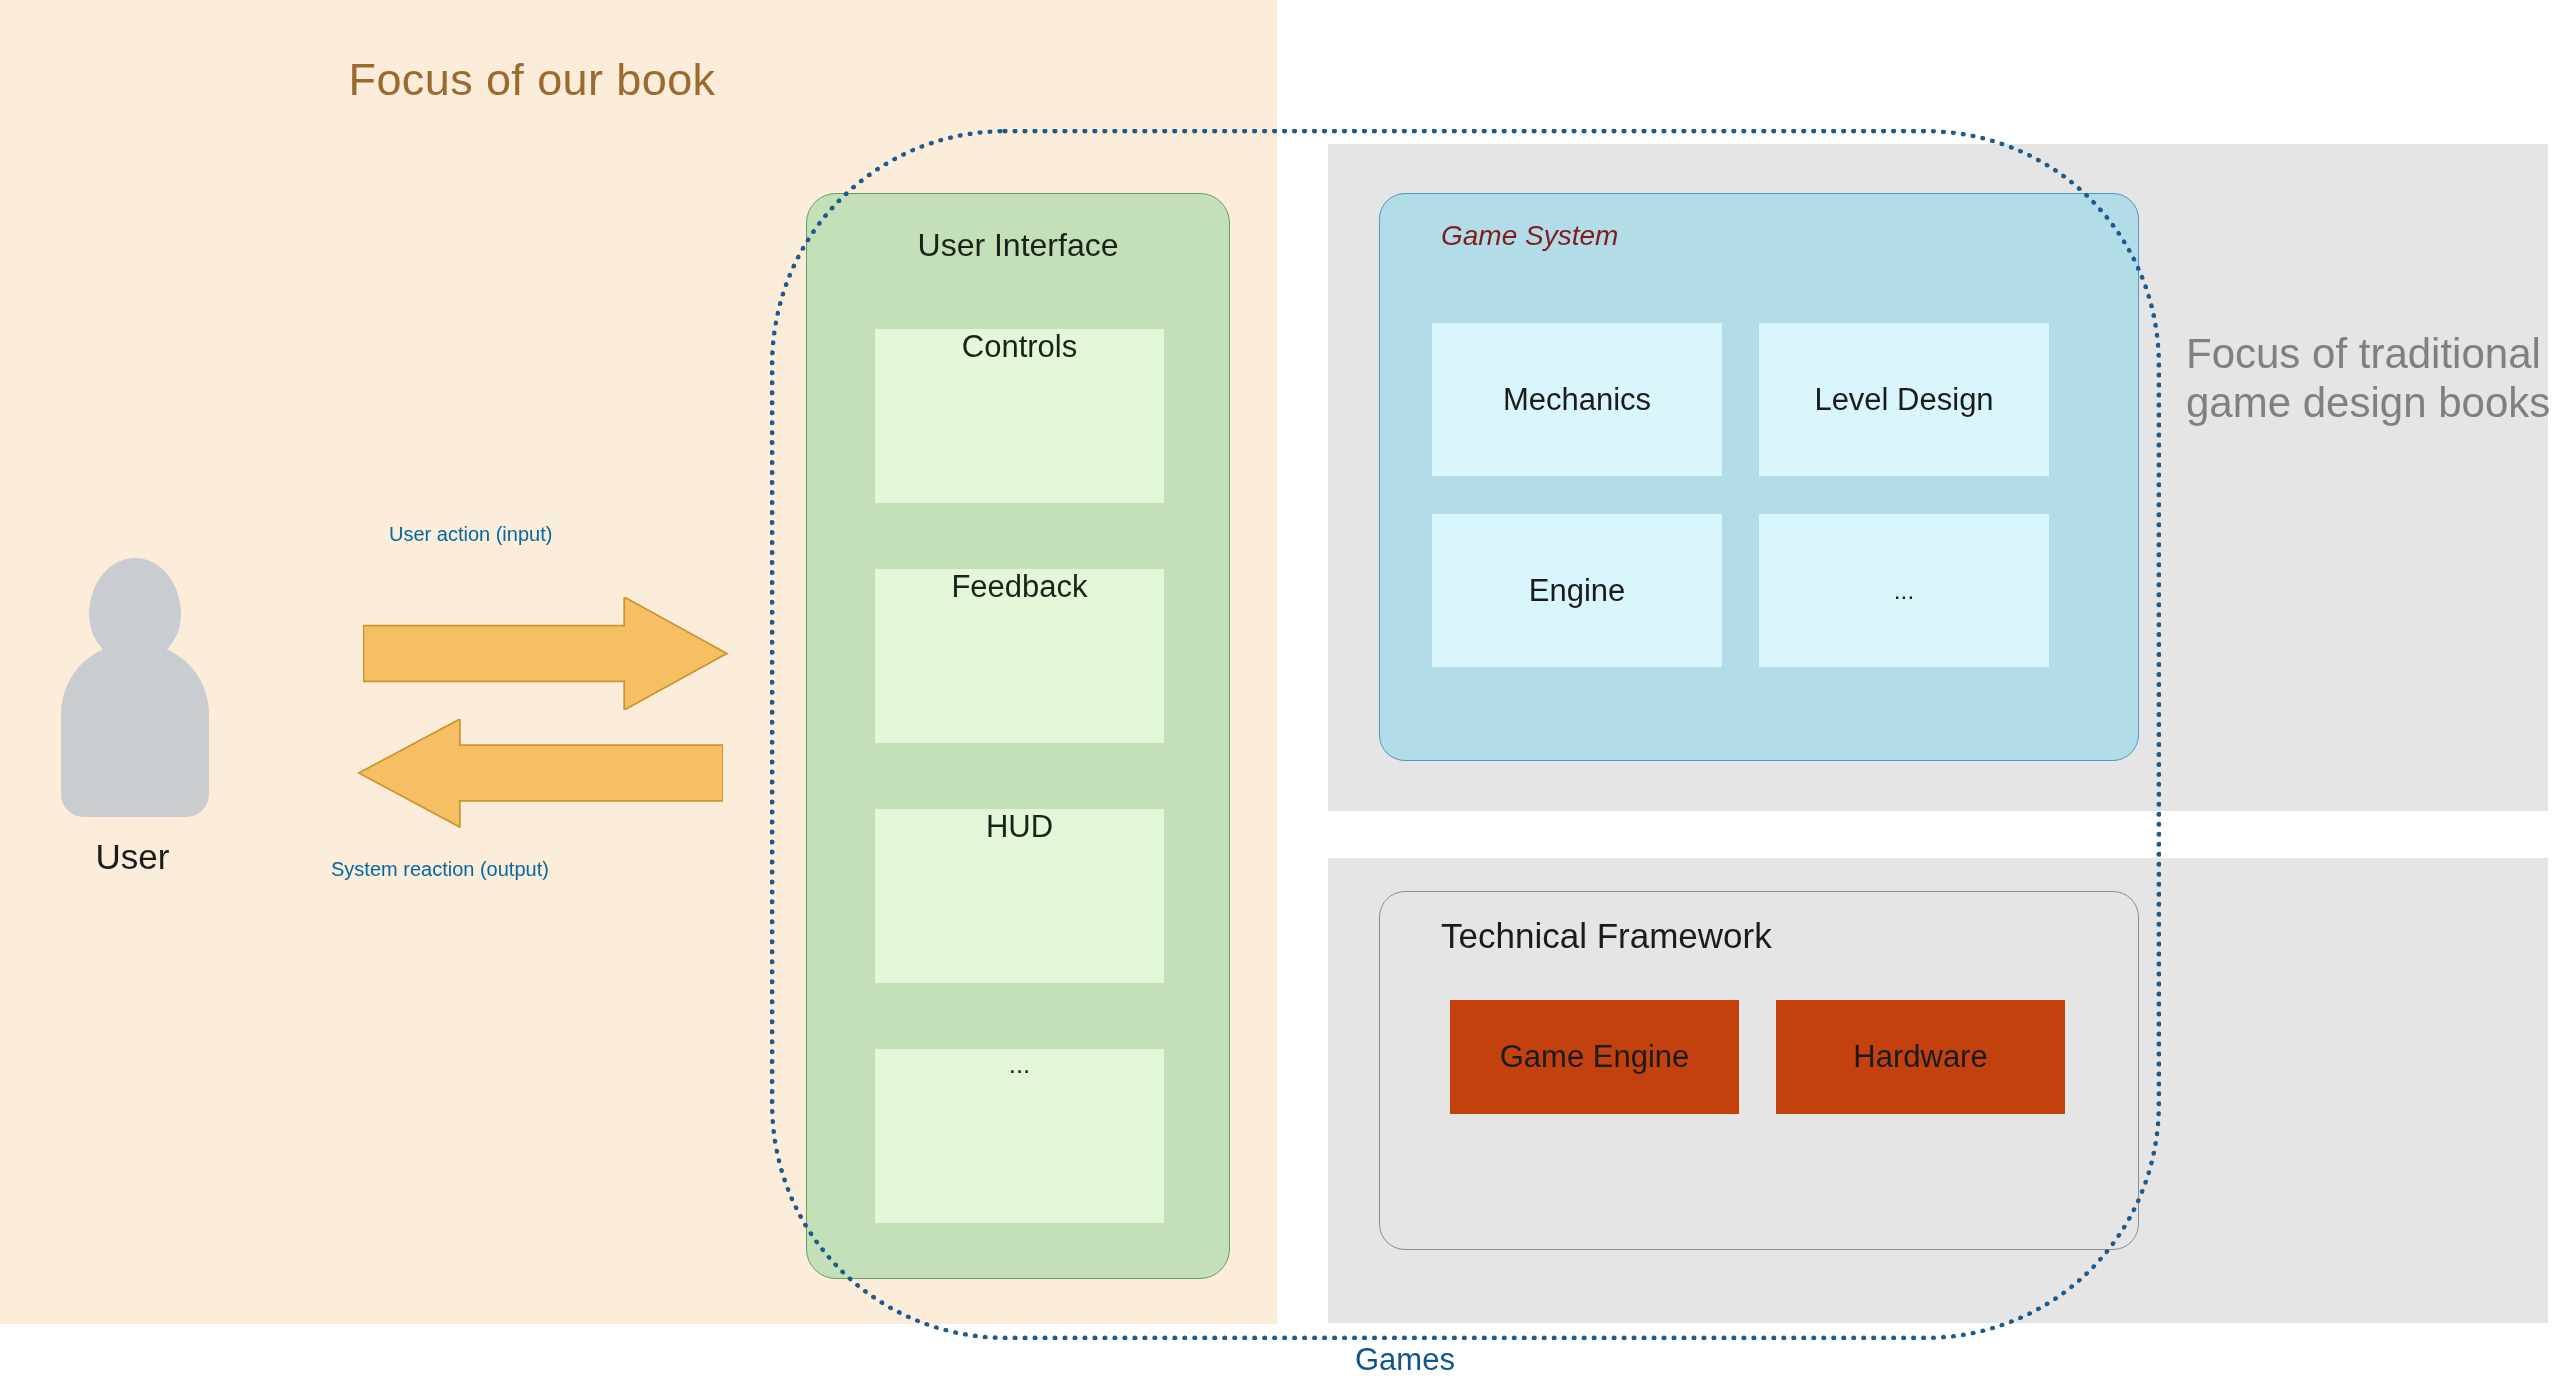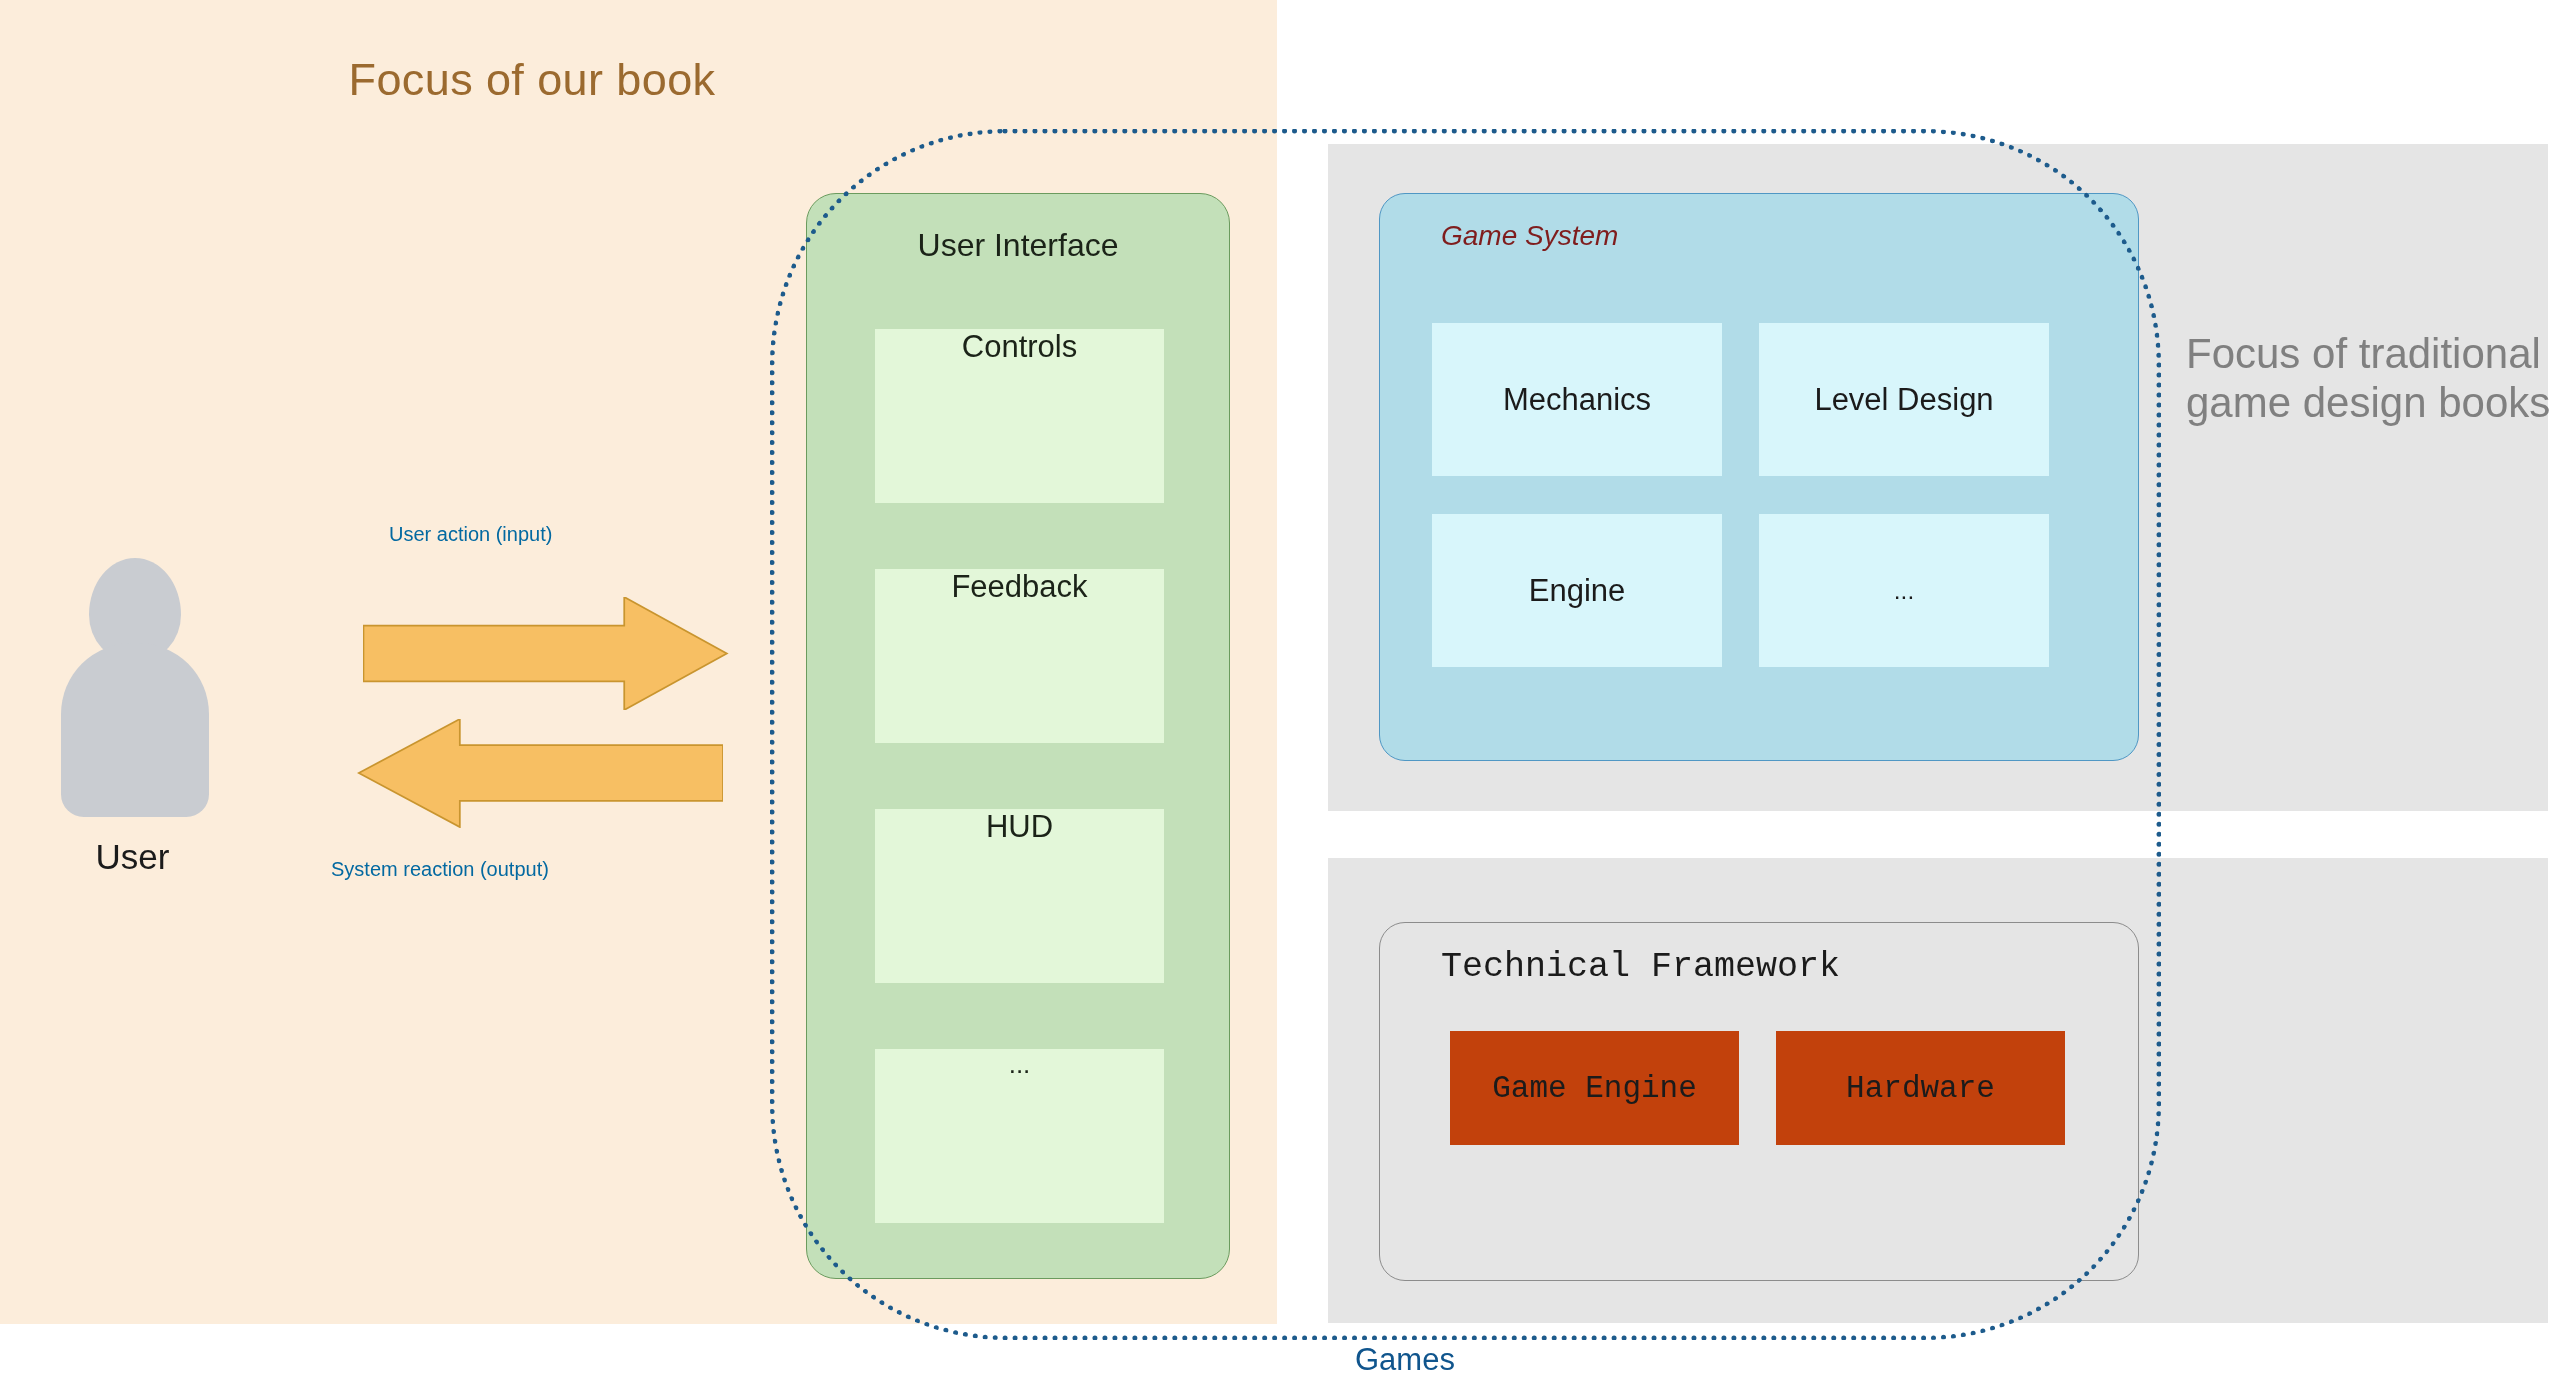--- a/index.html
+++ b/index.html
@@ -209,28 +209,27 @@
     justify-content: center;
     font-size: 31px;
     color: #1b1b1b;
   }
   .gs-cell.ellipsis { font-size: 24.4px; }
 
   
   .tech-framework {
     position: absolute;
     left: 1379px;
-    top: 922px;
+    top: 891px;
     width: 760px;
     height: 359px;
     background: #e5e5e5;
     border: 1.7px solid #8c8c8c;
     border-radius: 26px;
     box-sizing: border-box;
-    font-family: Liberation Mono, monospace;
   }
   .tf-title {
     position: absolute;
     left: 61px;
     top: 24.4px;
     font-size: 35px;
     color: #1b1b1b;
   }
   .tf-grid {
     position: absolute;

